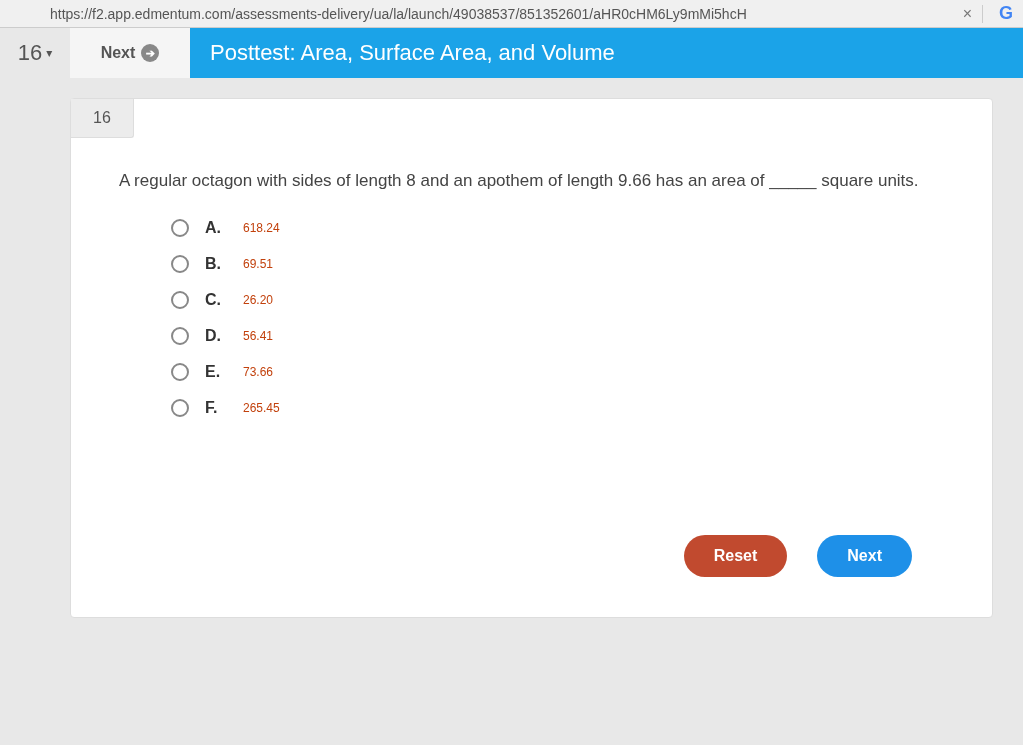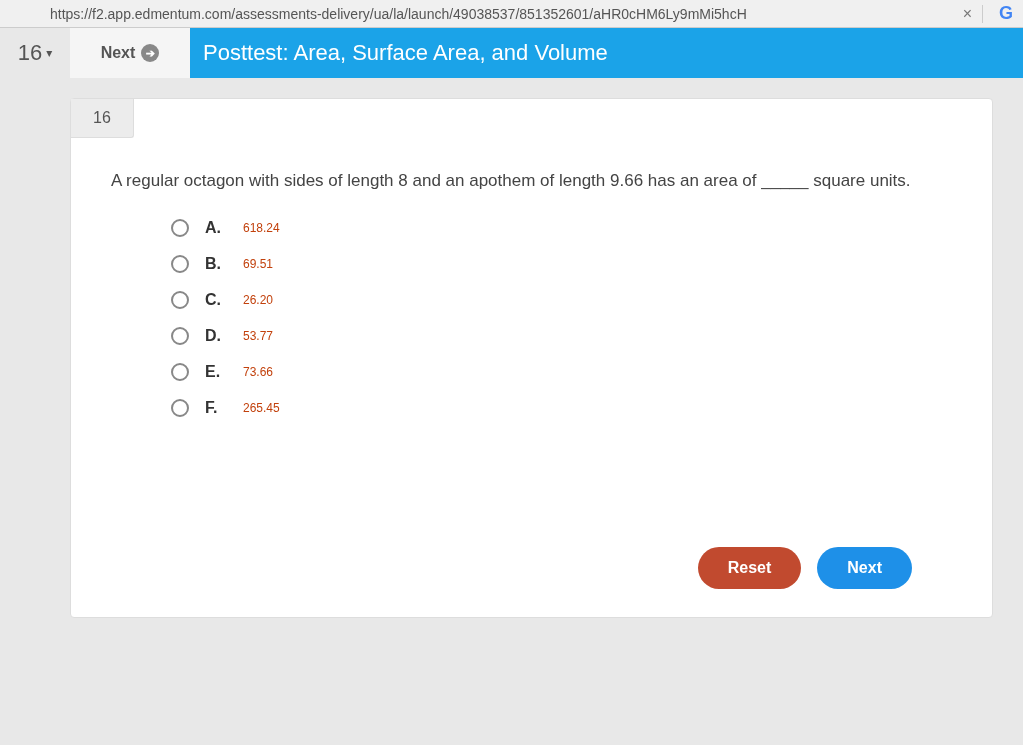--- a/index.html
+++ b/index.html
@@ -85,21 +85,21 @@
       justify-content: center;
       font-size: 11px;
     }
     .title-bar {
       flex: 1;
       background: #1ba3e8;
       color: #fff;
       font-size: 22px;
       display: flex;
       align-items: center;
-      padding-left: 13px;
+      padding-left: 20px;
     }
     .content-wrap {
       padding: 20px 30px 30px 70px;
     }
     .question-card {
       background: #fff;
       border: 1px solid #ddd;
       border-radius: 4px;
       min-height: 520px;
       position: relative;
@@ -116,20 +116,21 @@
       border-radius: 0 0 3px 0;
     }
     .question-body {
       padding: 30px 40px 20px 40px;
     }
     .question-text {
       color: #444;
       font-size: 17px;
       margin-bottom: 25px;
       line-height: 1.5;
+      margin-left: 8px;
     }
     .options {
       padding-left: 60px;
     }
     .option-row {
       display: flex;
       align-items: center;
       gap: 16px;
       margin-bottom: 18px;
       cursor: pointer;
@@ -146,24 +147,24 @@
       color: #333;
       font-size: 16px;
       min-width: 22px;
     }
     .option-value {
       color: #c2410c;
       font-size: 12px;
     }
     .button-row {
       position: absolute;
-      bottom: 28px;
+      bottom: 40px;
       right: 80px;
       display: flex;
-      gap: 16px;
+      gap: 30px;
     }
     .btn {
       padding: 12px 30px;
       border-radius: 25px;
       border: none;
       font-size: 16px;
       font-weight: bold;
       color: #fff;
       cursor: pointer;
     }
@@ -214,21 +215,21 @@
           <span class="option-value">69.51</span>
         </div>
         <div class="option-row">
           <span class="radio-circle"></span>
           <span class="option-letter">C.</span>
           <span class="option-value">26.20</span>
         </div>
         <div class="option-row">
           <span class="radio-circle"></span>
           <span class="option-letter">D.</span>
-          <span class="option-value">53.77</span>
+          <span class="option-value">56.41</span>
         </div>
         <div class="option-row">
           <span class="radio-circle"></span>
           <span class="option-letter">E.</span>
           <span class="option-value">73.66</span>
         </div>
         <div class="option-row">
           <span class="radio-circle"></span>
           <span class="option-letter">F.</span>
           <span class="option-value">265.45</span>

